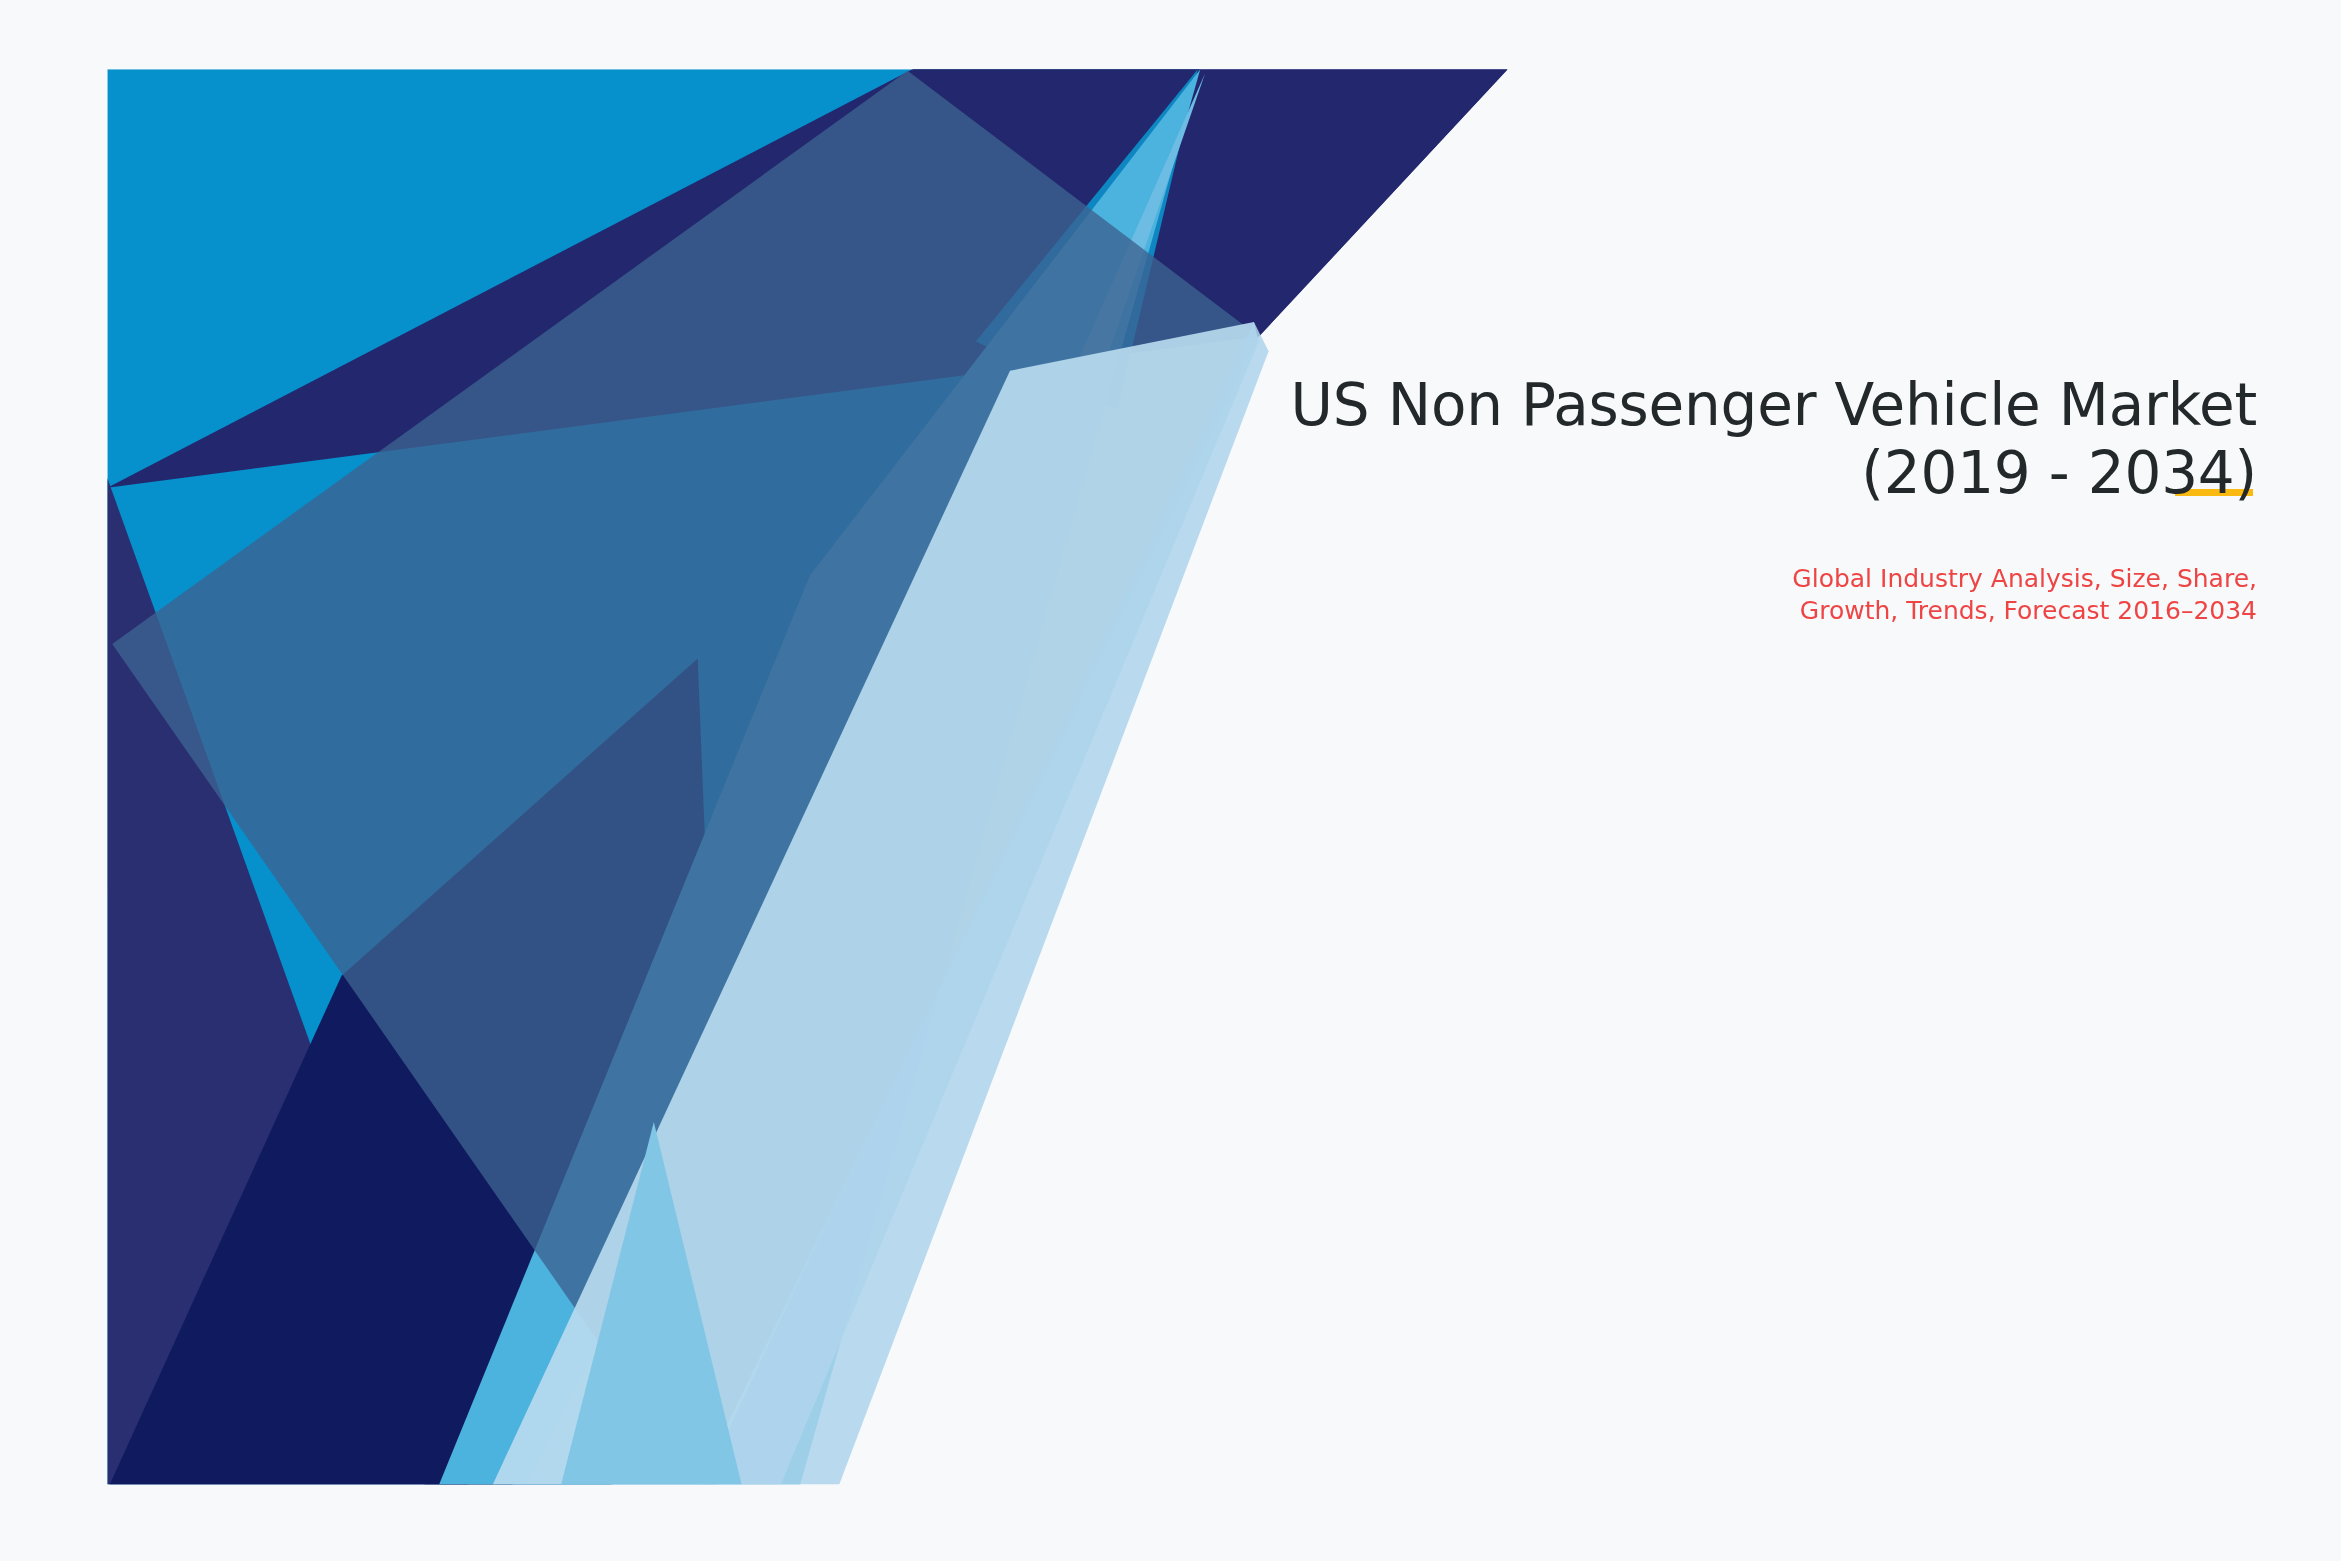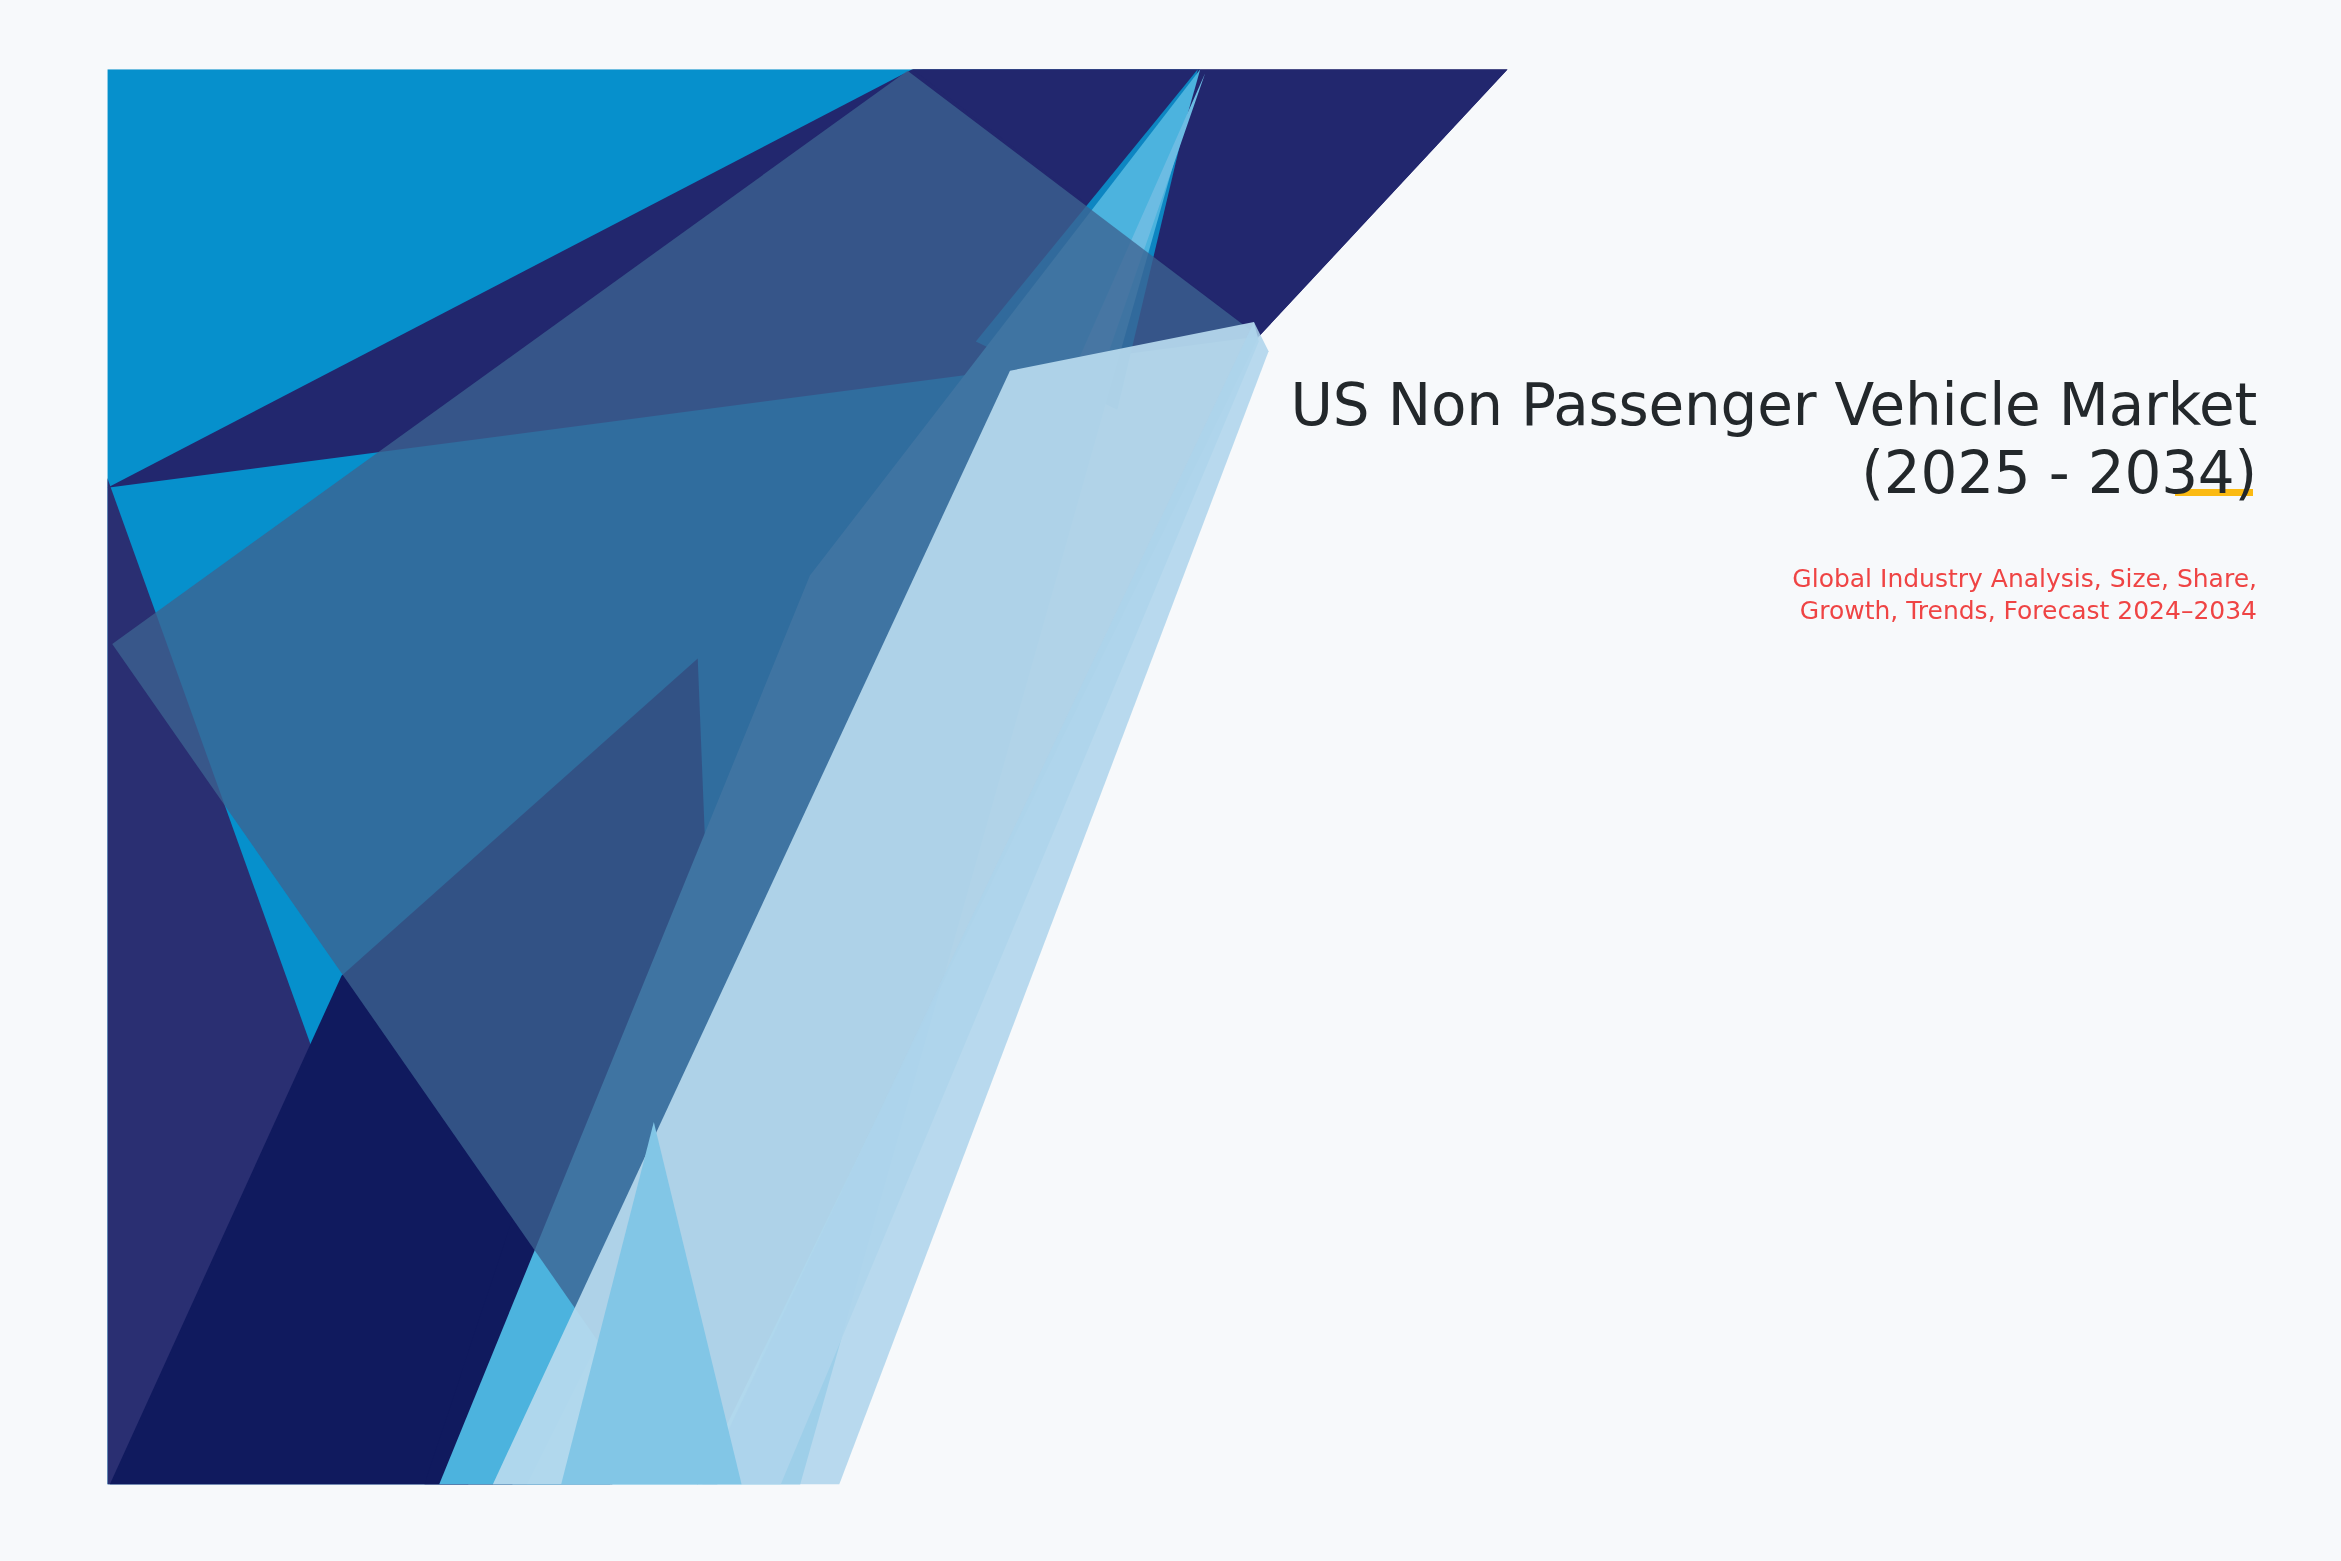--- a/index.html
+++ b/index.html
@@ -115,22 +115,22 @@
       <polygon points="2570,660 2600,720 1720,3043 1440,3043" fill="#add4eb" fill-opacity="0.85"></polygon>
 
       <polygon points="1340,2300 1520,3043 1150,3043" fill="#82c6e6"></polygon>
 
     </g>
   </svg>
 
   <div class="text-block">
     <h1 class="title">
       <span class="title-line">US Non Passenger Vehicle Market</span>
-      <span class="title-line"><span>(2025 - </span><span class="accent-wrap"><span class="accent-bar"></span><span class="accent-text">2034)</span></span></span>
+      <span class="title-line"><span>(2019 - </span><span class="accent-wrap"><span class="accent-bar"></span><span class="accent-text">2034)</span></span></span>
     </h1>
     <p class="subtitle">
       <span class="subtitle-line">Global Industry Analysis, Size, Share,</span>
-      <span class="subtitle-line">Growth, Trends, Forecast 2024–2034</span>
+      <span class="subtitle-line">Growth, Trends, Forecast 2016–2034</span>
     </p>
   </div>
 
 </div>
 
 
 </body></html>

